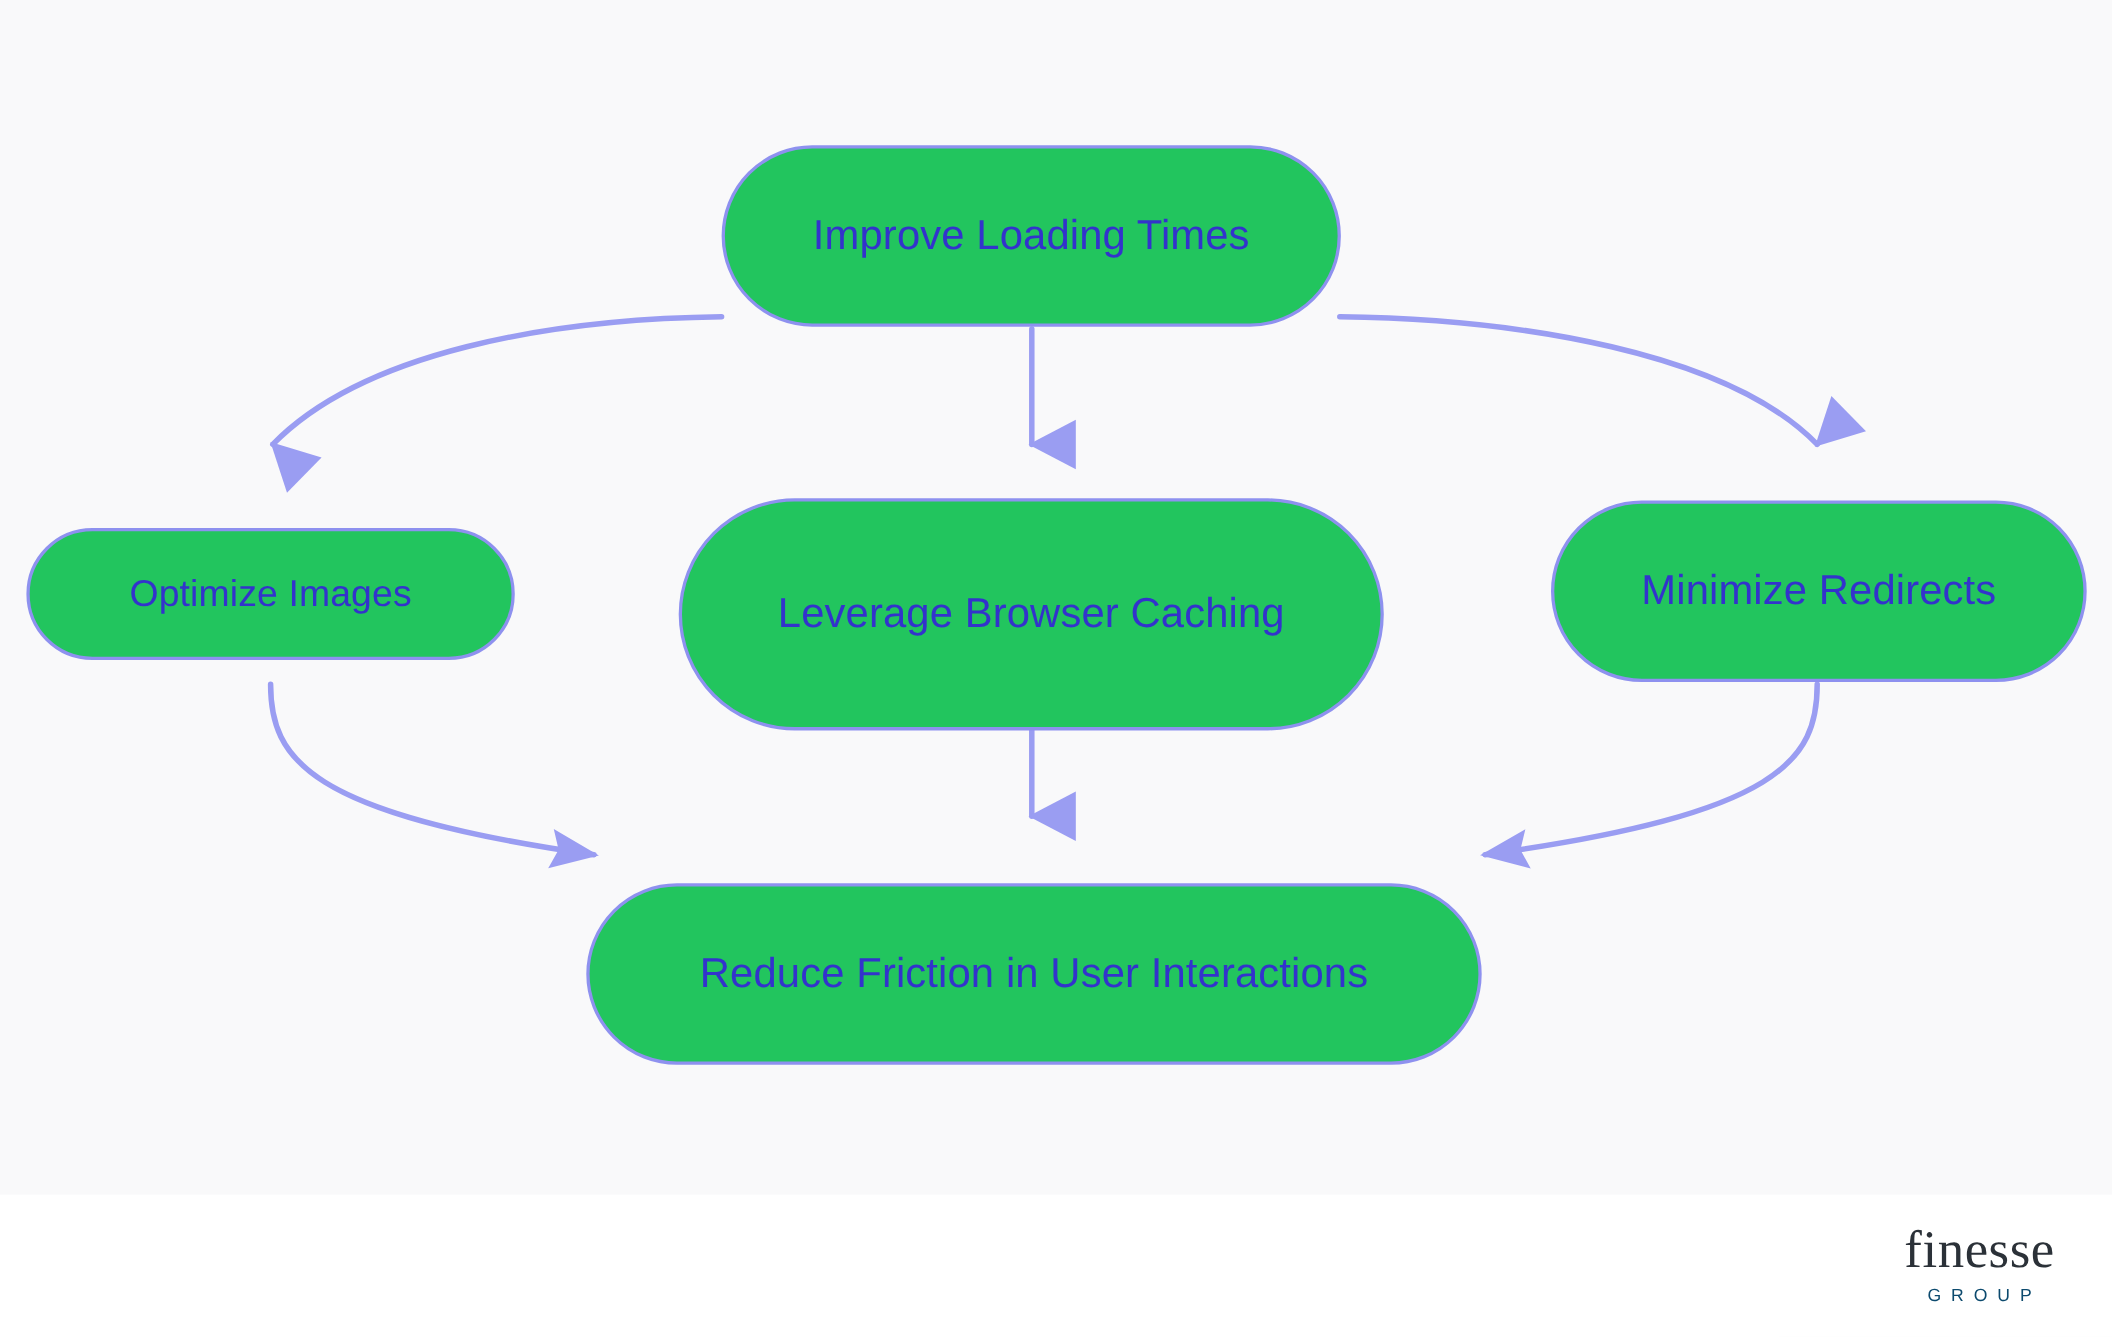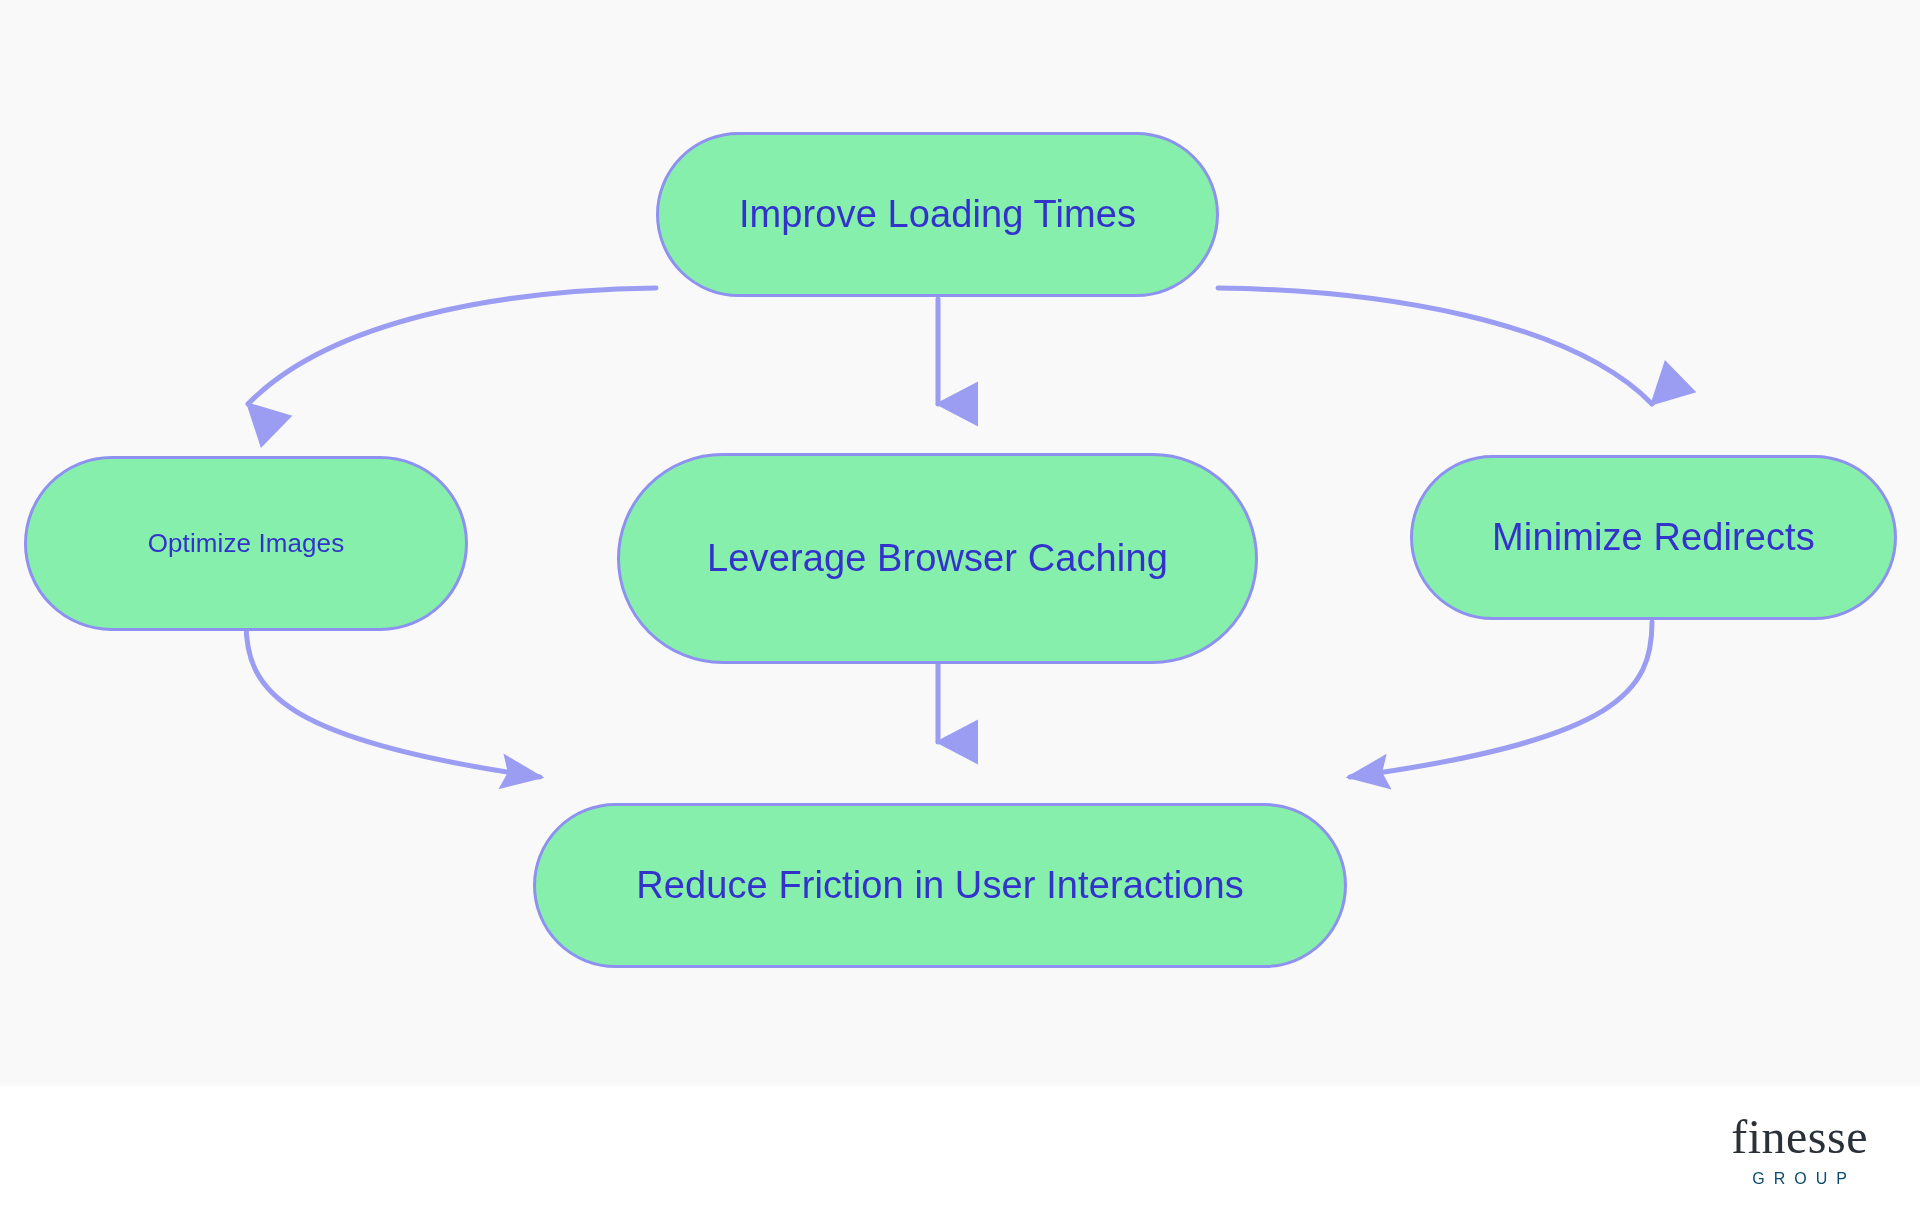--- a/index.html
+++ b/index.html
@@ -30,21 +30,21 @@
     left: 0;
     top: 0;
     width: 1920px;
     height: 1086px;
   }
 
   
   .node {
     position: absolute;
     box-sizing: border-box;
-    background: #86efac;
+    background: #22c55e;
     border: 3px solid #8e91ef;
     border-radius: 999px;
     display: flex;
     align-items: center;
     justify-content: center;
     color: #3333cc;
     font-family: "Liberation Sans", sans-serif;
     font-weight: 400;
     white-space: nowrap;
     letter-spacing: 0.1px;
@@ -52,24 +52,24 @@
 
   #node-improve-loading-times {
     left: 656px;
     top: 132px;
     width: 563px;
     height: 165px;
     font-size: 38px;
   }
   #node-optimize-images {
     left: 24px;
-    top: 456px;
+    top: 480px;
     width: 444px;
-    height: 175px;
-    font-size: 26px;
+    height: 120px;
+    font-size: 34px;
   }
   #node-leverage-browser-caching {
     left: 617px;
     top: 453px;
     width: 641px;
     height: 211px;
     font-size: 38px;
   }
   #node-minimize-redirects {
     left: 1410px;

